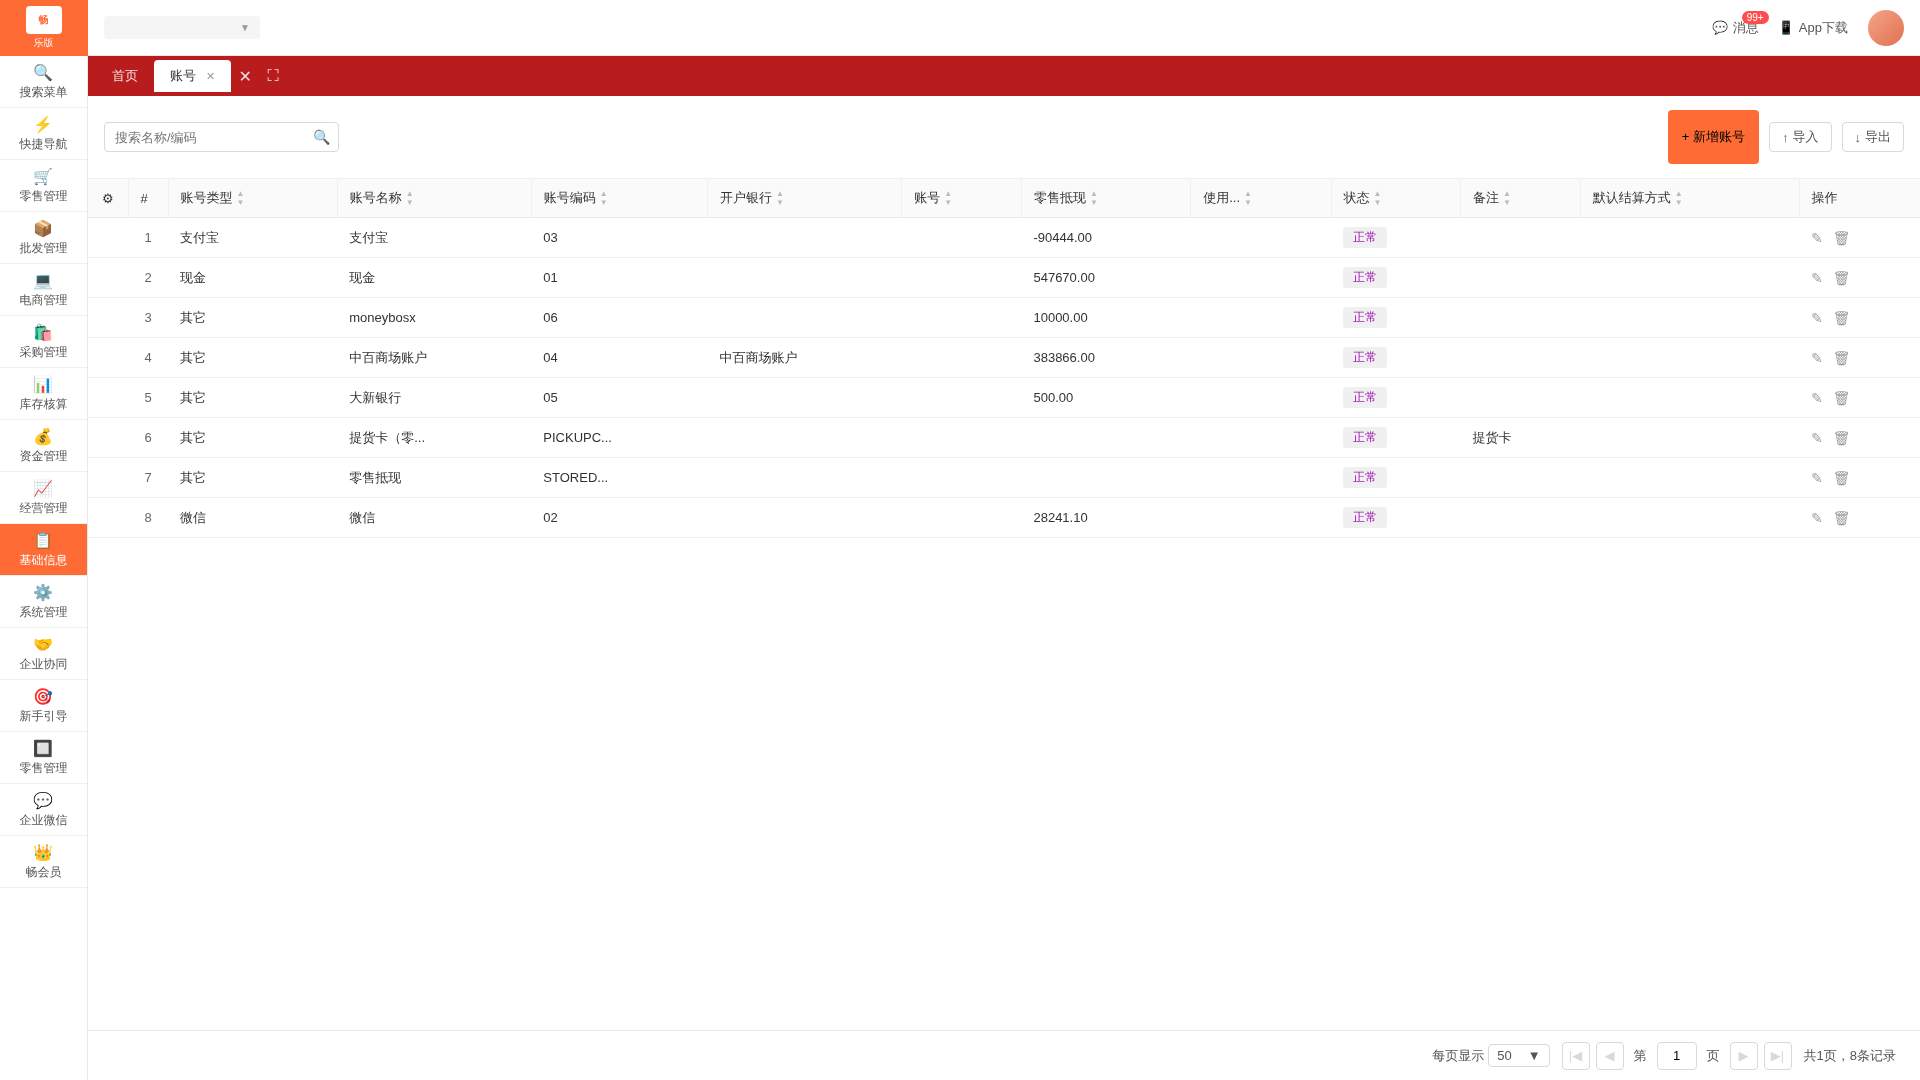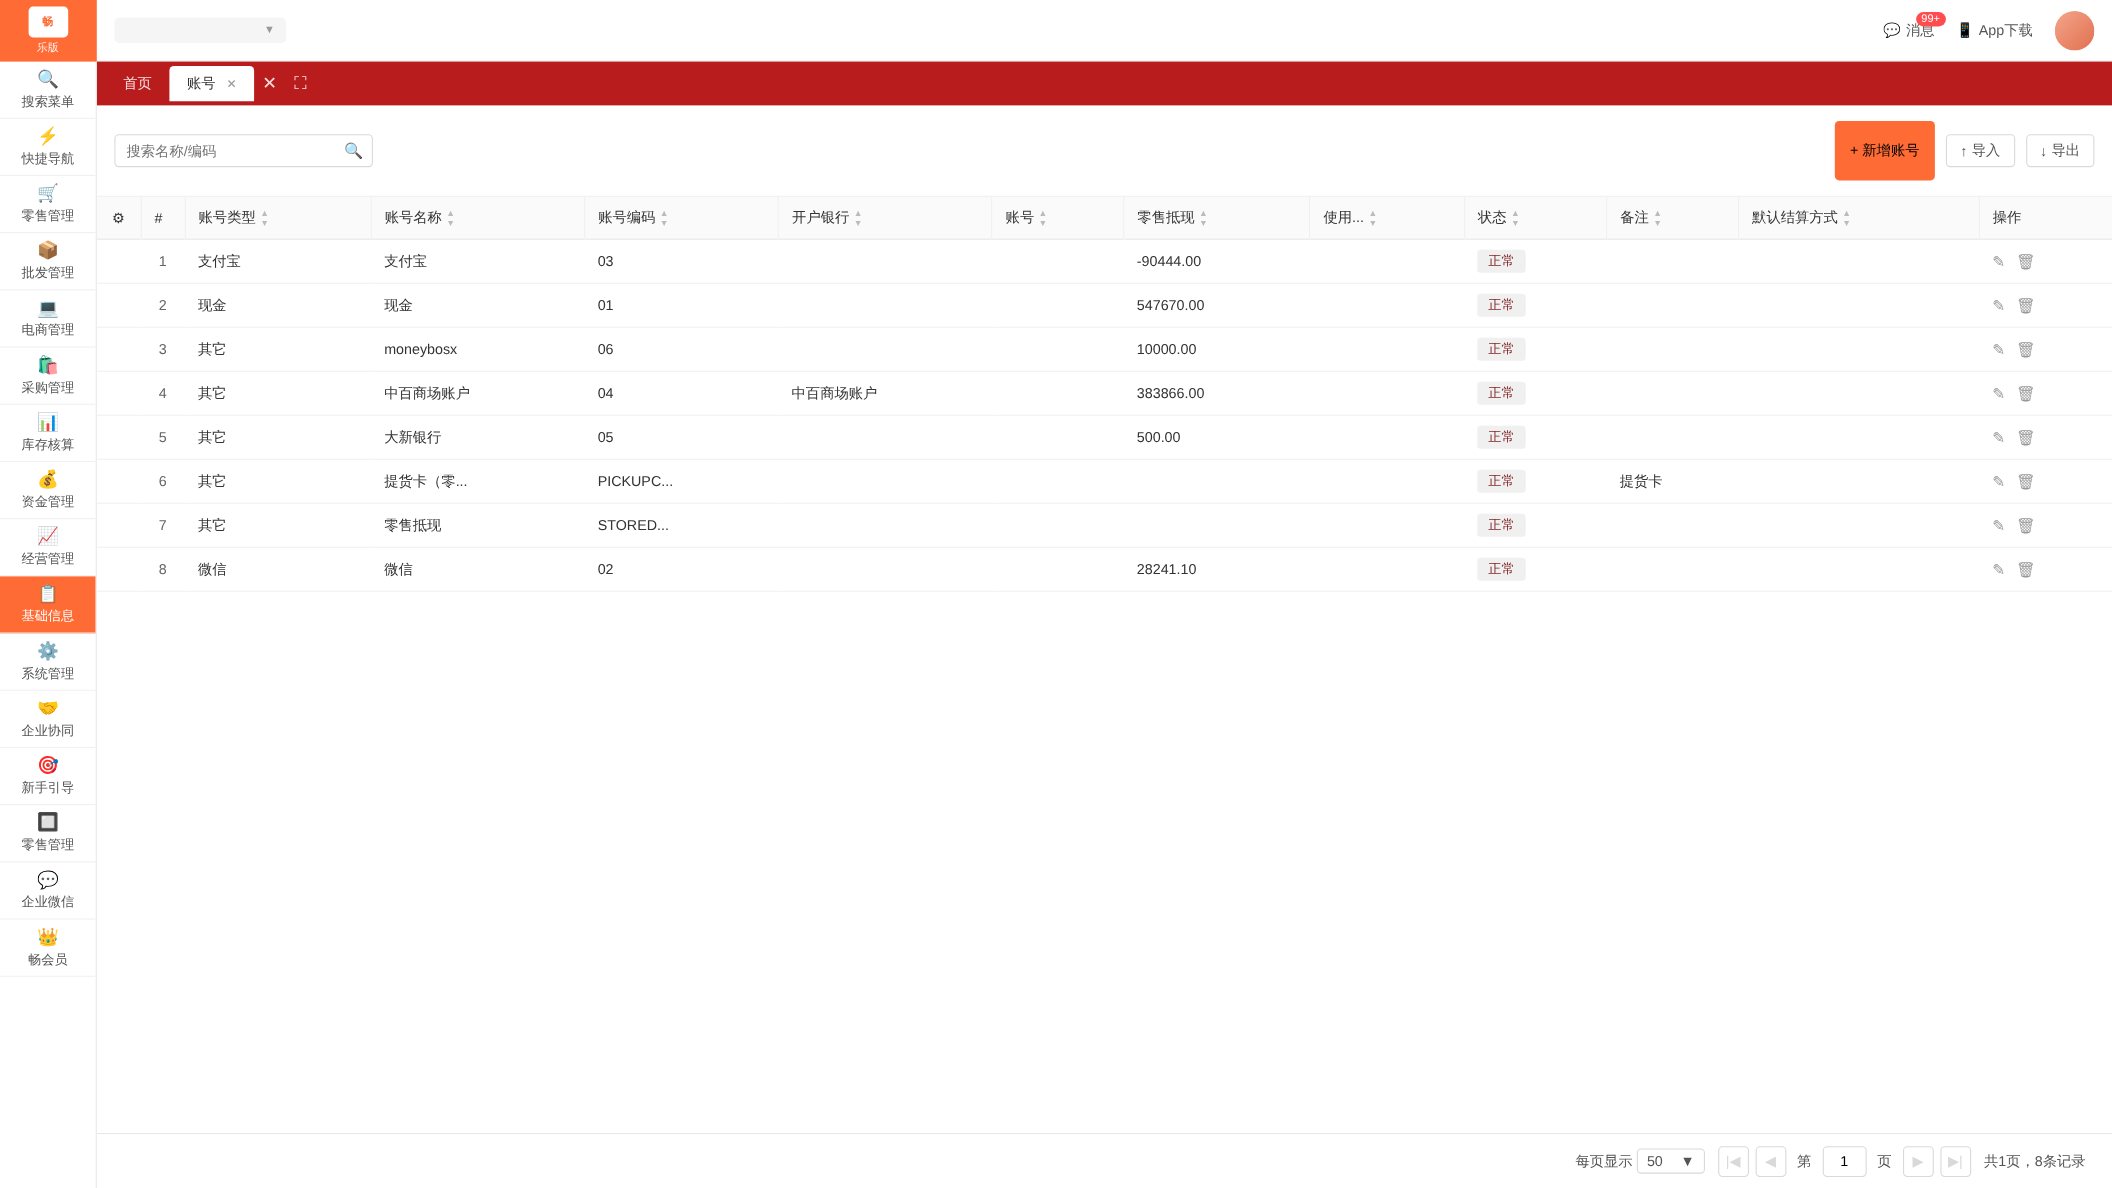--- a/index.html
+++ b/index.html
@@ -244,21 +244,21 @@
     tbody td { padding: 9px 12px; color: #333; white-space: nowrap; }
     .td-number { color: #666; text-align: center; width: 40px; }
     .status-badge {
       display: inline-block;
       padding: 2px 10px;
       border-radius: 3px;
       font-size: 12px;
       background: #f0f0f0;
       color: #555;
     }
-    .status-normal { background: #f0f0f0; color: #7f1d1d; font-family: Liberation Mono, monospace; }
+    .status-normal { background: #f0f0f0; color: #a21caf; font-family: Liberation Mono, monospace; }
     .action-btns { display: flex; align-items: center; gap: 10px; }
     .action-btn { cursor: pointer; color: #999; font-size: 14px; }
 
     
     .pagination {
       height: 50px;
       border-top: 1px solid #e8e8e8;
       display: flex;
       align-items: center;
       justify-content: flex-end;

